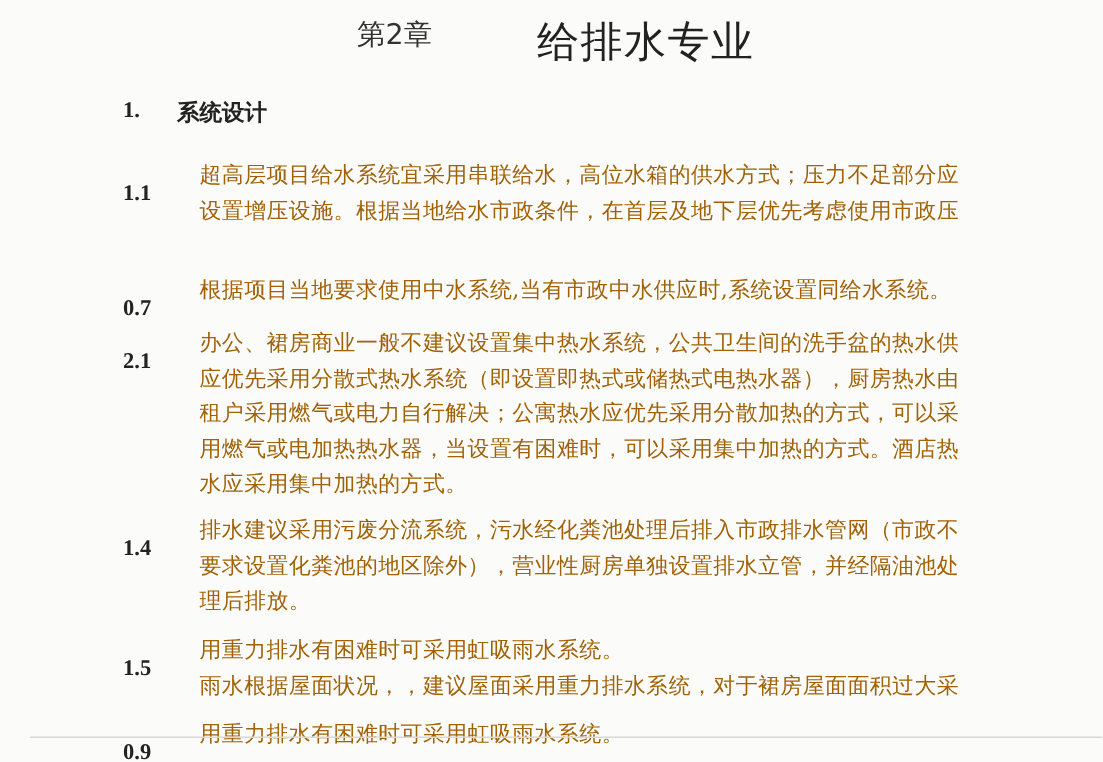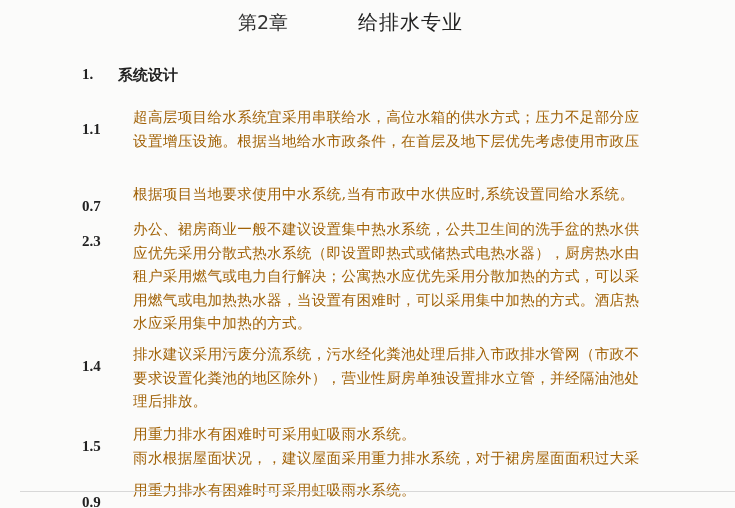--- a/index.html
+++ b/index.html
@@ -12,21 +12,21 @@
   }
   .chapter-header { position: absolute; top: 8px; left: 0; width: 735px; height: 30px; padding-left: 32px; }
   .chapter-num {
     position: absolute; left: 238px; top: 2px;
     font-family: "DejaVu Sans", "Liberation Sans", sans-serif;
     font-size: 19px; color: #333;
   }
   .chapter-title {
     position: absolute; left: 358px; top: 1px;
     font-family: "DejaVu Sans", "Liberation Sans", sans-serif;
-    font-size: 20px; color: #222; letter-spacing: 1px;
+    font-size: 28px; color: #222; letter-spacing: 1px;
   }
   .section {
     position: absolute; left: 82px; top: 66px;
     font-size: 15px; font-weight: bold; color: #222;
   }
   .section .num { position: absolute; left: 0; width: 40px; font-family: "Liberation Serif", serif; font-weight: bold; }
   .section .txt { position: absolute; left: 36px; white-space: nowrap; }
   .item { position: absolute; left: 82px; width: 650px; }
   .item .num {
     position: absolute; left: 0; top: 0;
@@ -66,21 +66,21 @@
 </div>
 
 <div class="item" style="top:182px;">
   <span class="num">0.7</span>
   <div class="body">
     <span class="line">根据项目当地要求使用中水系统,当有市政中水供应时,系统设置同给水系统。</span>
   </div>
 </div>
 
 <div class="item" style="top:217px;">
-  <span class="num">2.3</span>
+  <span class="num">2.1</span>
   <div class="body">
     <span class="line">办公、裙房商业一般不建议设置集中热水系统，公共卫生间的洗手盆的热水供</span>
     <span class="line">应优先采用分散式热水系统（即设置即热式或储热式电热水器），厨房热水由</span>
     <span class="line">租户采用燃气或电力自行解决；公寓热水应优先采用分散加热的方式，可以采</span>
     <span class="line">用燃气或电加热热水器，当设置有困难时，可以采用集中加热的方式。酒店热</span>
     <span class="line">水应采用集中加热的方式。</span>
   </div>
 </div>
 
 <div class="item" style="top:342px;">

